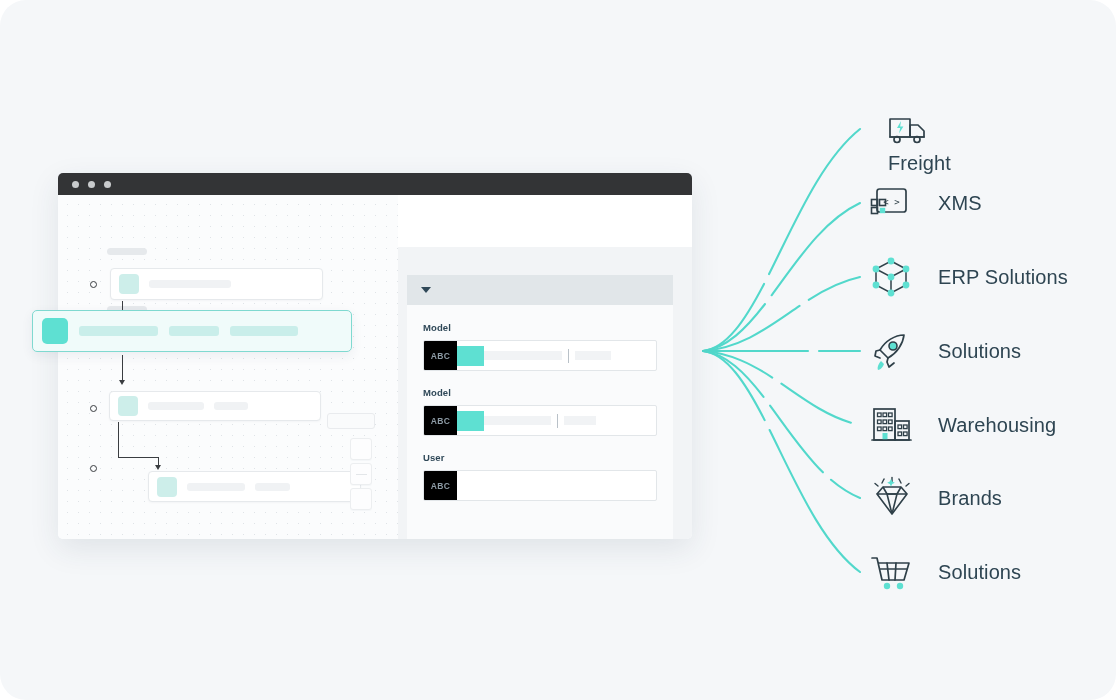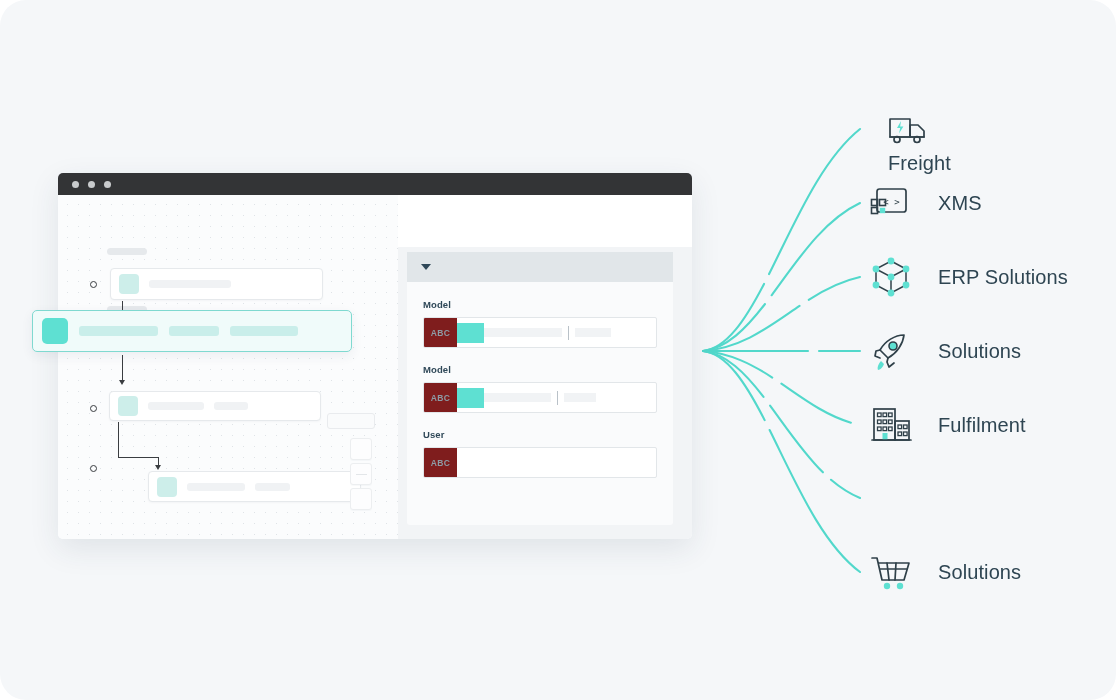--- a/index.html
+++ b/index.html
@@ -101,21 +101,21 @@
     box-shadow: 0 4px 12px rgba(40,60,80,0.07);
     z-index: 40;
   }
   #selected-node .chip { width: 26px; height: 26px; border-radius: 5px; background: #5ee0d2; flex: none; }
   #selected-node .bar { height: 10px; border-radius: 3px; background: #c9eeea; }
 
   
   #panel { position: relative; width: 294px; height: 344px; background: #f2f4f6; }
   #panel-top { height: 52px; background: #ffffff; }
   #card {
-    position: absolute; left: 9px; top: 57px;
+    position: absolute; left: 9px; top: 80px;
     width: 266px; height: 273px;
     background: #fafbfc;
     border-radius: 3px;
   }
   #card-head {
     height: 30px; background: #e1e6e9;
     display: flex; align-items: center; padding-left: 14px;
   }
   .caret {
     width: 0; height: 0;
@@ -127,21 +127,21 @@
   .field-label {
     font-size: 9.5px; font-weight: bold; color: #2f4858;
     letter-spacing: 0.1px; margin-bottom: 7px;
   }
   .field {
     display: flex; height: 31px;
     border: 1px solid #e2e6e9; border-radius: 2px;
     background: #ffffff; margin-bottom: 16px; overflow: hidden;
   }
   .field .abc {
-    width: 33px; flex: none; background: #7f1d1d;
+    width: 33px; flex: none; background: #000000;
     display: flex; align-items: center; justify-content: center;
     font-size: 8.5px; font-weight: bold; color: #8d9ba5; letter-spacing: .4px;
   }
   .field .inner { flex: 1; display: flex; align-items: center; gap: 0; position: relative; }
   .field .tag { width: 27px; height: 20px; background: #5ee0d2; flex: none; }
   .field .ph { height: 9px; background: #f1f3f5; }
   .field .cursor { width: 1px; height: 14px; background: #b9c1c8; margin: 0 6px; }
 
   
   .spoke {
@@ -364,23 +364,45 @@
           <rect x="20.5" y="25" width="3.6" height="3.6"></rect>
           <rect x="30" y="23" width="3.6" height="3.6"></rect>
           <rect x="35.5" y="23" width="3.6" height="3.6"></rect>
           <rect x="30" y="30" width="3.6" height="3.6"></rect>
           <rect x="35.5" y="30" width="3.6" height="3.6"></rect>
         </g>
         <rect x="14.5" y="31" width="5" height="7" fill="#5ee0d2"></rect>
         <path d="M4,38 H43" stroke="#2f4049" stroke-width="1.7" stroke-linecap="round"></path>
       </svg>
     </span>
-    <span class="label">Fulfilment</span>
-  </div>
-
+    <span class="label">Warehousing</span>
+  </div>
+
+  <div class="spoke" style="top:475px;">
+    <span class="icon">
+      <svg viewBox="0 0 50 46" width="50" height="46">
+        <g fill="none" stroke="#2f4049" stroke-width="1.6" stroke-linejoin="round">
+          <path d="M9,19 H39 L24,39 Z"></path>
+          <path d="M9,19 L15,12 H33 L39,19"></path>
+          <path d="M15,12 L19,19 L24,39"></path>
+          <path d="M33,12 L29,19 L24,39"></path>
+          <path d="M19,19 H29"></path>
+        </g>
+        <g stroke="#2f4049" stroke-width="1.4" stroke-linecap="round">
+          <path d="M14,8 L16,4"></path>
+          <path d="M24,7 L24,2.5"></path>
+          <path d="M33,8 L31,4"></path>
+          <path d="M10,11 L7,8.5"></path>
+          <path d="M38,11 L41,8.5"></path>
+        </g>
+        <path d="M23,4 l1.2,2.6 2.6,1.2 -2.6,1.2 -1.2,2.6 -1.2,-2.6 -2.6,-1.2 2.6,-1.2 z" fill="#5ee0d2"></path>
+      </svg>
+    </span>
+    <span class="label">Brands</span>
+  </div>
 
   <div class="spoke" style="top:549px;">
     <span class="icon">
       <svg viewBox="0 0 50 46" width="50" height="46">
         <g fill="none" stroke="#2f4049" stroke-width="1.7" stroke-linejoin="round" stroke-linecap="round">
           <path d="M4,9 H9 L14,31 H36 L41,14 H11"></path>
           <path d="M12.5,20 H38.5"></path>
           <path d="M19,14 L21,31"></path>
           <path d="M28,14 L27,31"></path>
         </g>

